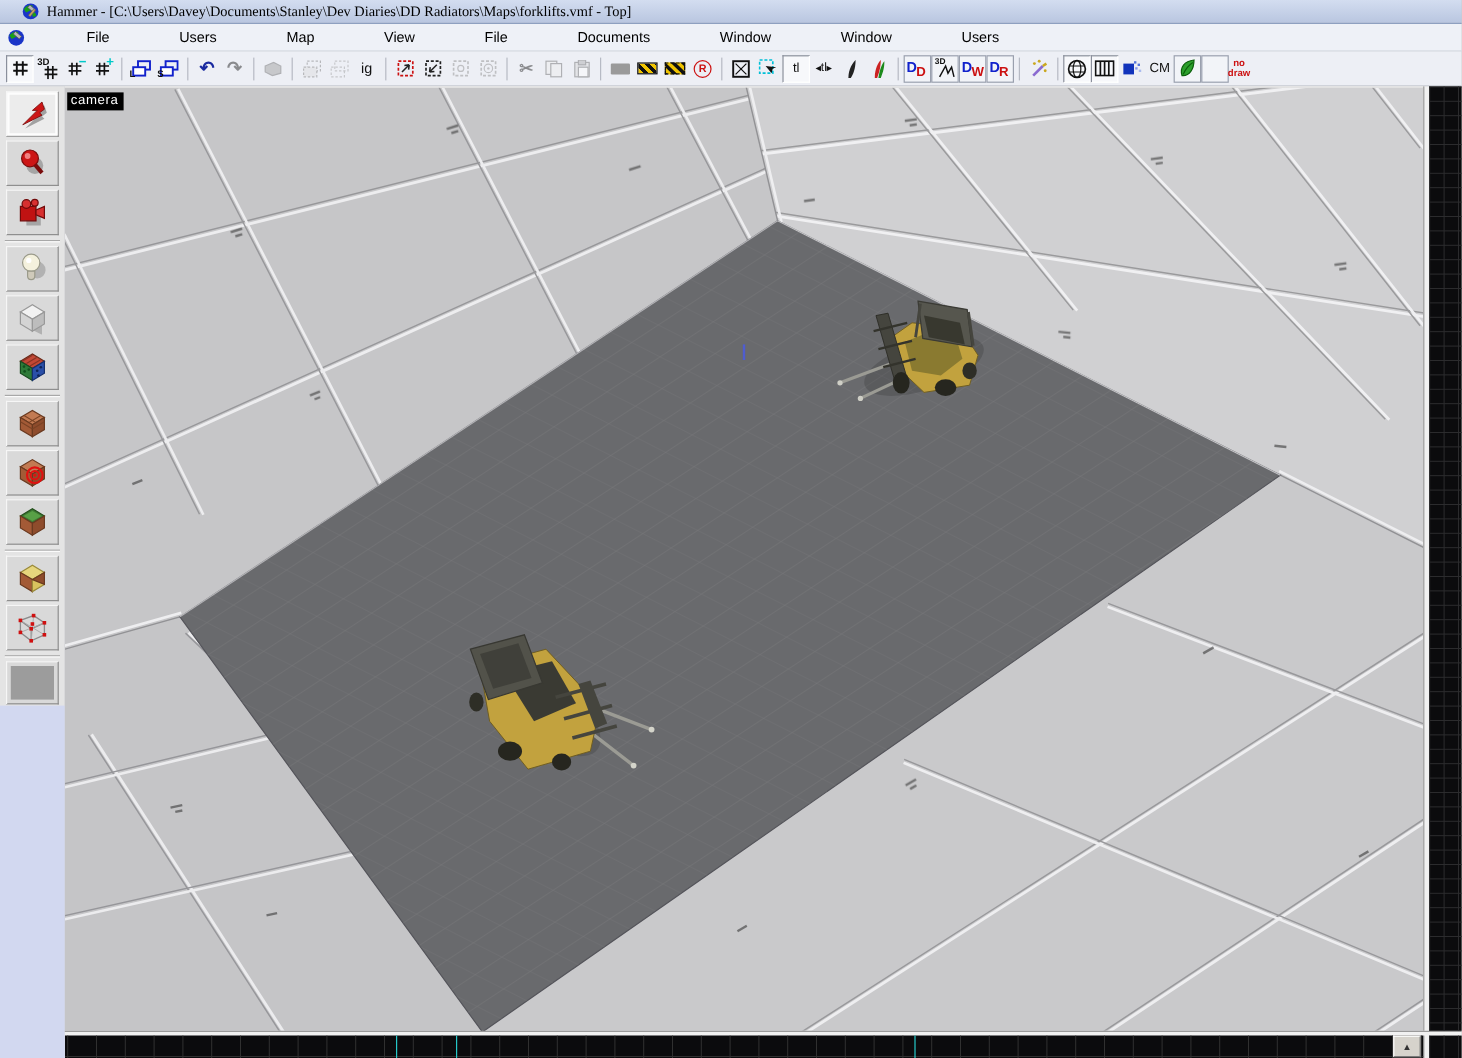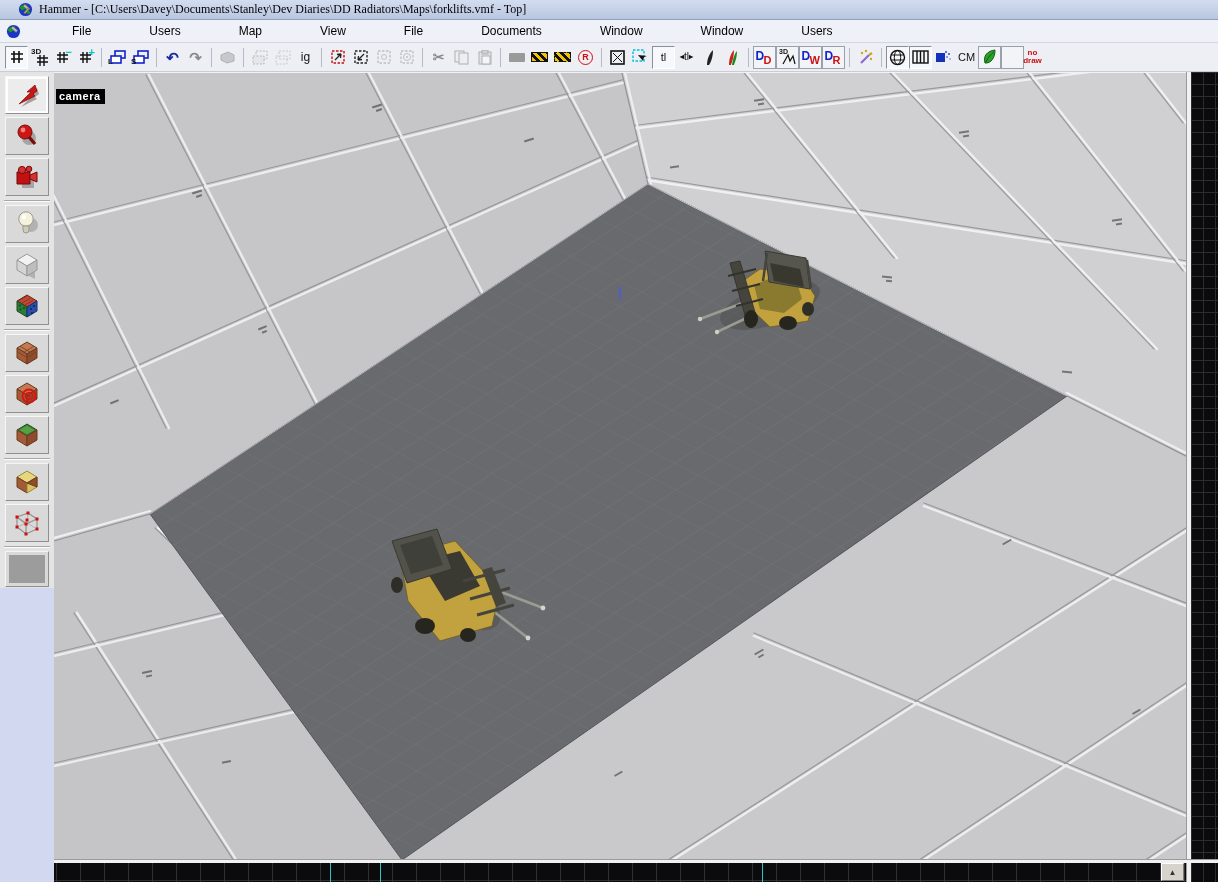--- a/index.html
+++ b/index.html
@@ -44,22 +44,22 @@
   .tool { position:absolute; left:5px; width:44px; height:38px; background:#d9d9d9;
     border:1px solid; border-color:#f6f6f6 #8f8f8f #8f8f8f #f6f6f6;
     display:flex; align-items:center; justify-content:center; }
   .tool.selected { background:#ececec; outline:2px solid #fdfdfd; outline-offset:-3px; }
   .tool-div { position:absolute; left:4px; width:46px; height:2px;
     border-top:1px solid #a8a8a8; border-bottom:1px solid #fbfbfb; }
 
   
   #camview { position:absolute; left:54px; top:72px; width:1132px; height:787px;
     background:#c9c9cb; overflow:hidden; border-top:1px solid #f2f2f2; }
-  #camlabel { position:absolute; left:2px; top:16px; background:#000; color:#fff;
-    font-size:11px; padding:1px 4px 2px 3px; letter-spacing:.5px;font-weight:bold; }
+  #camlabel { position:absolute; left:2px; top:4px; background:#000; color:#fff;
+    font-size:11px; padding:1px 4px 2px 3px; letter-spacing:.5px; }
   #vdiv { position:absolute; left:1186px; top:72px; width:5px; height:810px; background:#f1f1f1;
     border-left:1px solid #9a9a9a; }
   #hdiv { position:absolute; left:54px; top:859px; width:1164px; height:4px; background:#f1f1f1;
     border-top:1px solid #9a9a9a; }
   .view2d { background-color:#0b0b0d; position:absolute; }
   #rightview { left:1191px; top:72px; width:27px; height:787px;
     background-image:linear-gradient(#2c2c2e 1px,transparent 1px),
                      linear-gradient(90deg,#2c2c2e 1px,transparent 1px);
     background-size:12px 12px; }
   #bottomview { left:54px; top:863px; width:1132px; height:19px;

